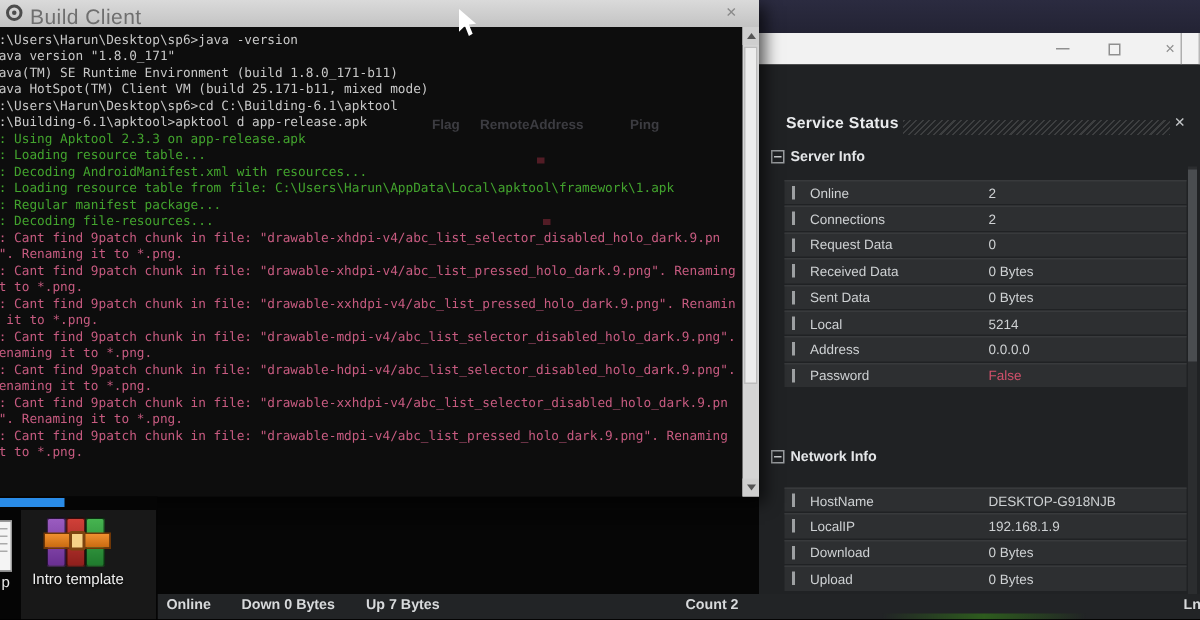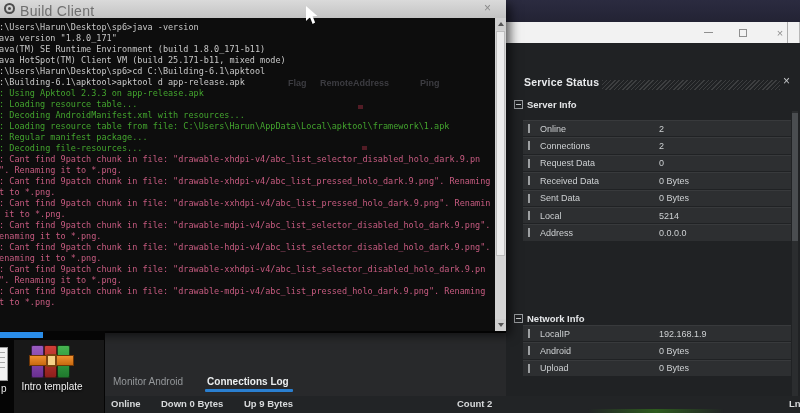--- a/index.html
+++ b/index.html
@@ -24,21 +24,21 @@
   #service-header{position:absolute;left:0;top:30px;width:294px;height:22px;}
   #service-title{position:absolute;left:18px;top:3px;font-size:10.5px;font-weight:bold;color:#e9ebed;letter-spacing:.2px;}
   #service-hatch{position:absolute;left:96px;top:7px;width:178px;height:10px;
       background:repeating-linear-gradient(135deg,rgba(255,255,255,.13) 0 1px,rgba(255,255,255,0) 1px 3px);}
   #service-close{position:absolute;left:277px;top:1px;font-size:12px;color:#c3c6c8;cursor:default;}
   .section-header{position:absolute;left:8px;display:flex;align-items:center;gap:4px;}
   .section-header .collapse-box{width:9px;height:9px;border:1px solid #9a9da0;position:relative;background:transparent;}
   .section-header .collapse-box::after{content:"";position:absolute;left:1px;right:1px;top:3px;height:1px;background:#c9ccce;}
   .section-header .stitle{font-size:9.5px;font-weight:bold;color:#e4e6e8;}
   #server-header{top:56px;}
-  #network-header{top:256px;margin-top:14px;}
+  #network-header{top:256px;}
   .prop-rows{position:absolute;left:17px;width:268px;}
   #server-rows{top:77px;}
   #network-rows{top:282px;}
   .prow{position:relative;height:16.4px;margin-bottom:1px;background:#2d2f31;
         border-top:1px solid #383a3c;display:flex;align-items:center;}
   .prow .grip{position:absolute;left:5px;top:3px;width:2px;height:9px;background:#9da0a2;}
   .prow .plabel{position:absolute;left:17px;font-size:9px;color:#ced1d3;white-space:nowrap;}
   .prow .pvalue{position:absolute;left:136px;font-size:9px;color:#ced1d3;white-space:nowrap;}
   .prow .pvalue.alert{color:#d2506b;}
   #right-scrollbar{position:absolute;left:286px;top:68px;width:6px;height:285px;background:#2b2d2f;}
@@ -170,57 +170,61 @@
         <div class="prow">
           <span class="grip"></span>
           <span class="plabel">Local</span>
           <span class="pvalue">5214</span>
         </div>
         <div class="prow">
           <span class="grip"></span>
           <span class="plabel">Address</span>
           <span class="pvalue">0.0.0.0</span>
         </div>
+        <div class="prow">
+          <span class="grip"></span>
+          <span class="plabel">Password</span>
+          <span class="pvalue alert">False</span>
+        </div>
       </div>
     <div class="section-header" id="network-header">
       <span class="collapse-box"></span>
       <span class="stitle">Network Info</span>
     </div>
     <div class="prop-rows" id="network-rows">
         <div class="prow">
           <span class="grip"></span>
+          <span class="plabel">HostName</span>
+          <span class="pvalue">DESKTOP-G918NJB</span>
+        </div>
+        <div class="prow">
+          <span class="grip"></span>
           <span class="plabel">LocalIP</span>
           <span class="pvalue">192.168.1.9</span>
         </div>
         <div class="prow">
           <span class="grip"></span>
-          <span class="plabel">Android</span>
+          <span class="plabel">Download</span>
           <span class="pvalue">0 Bytes</span>
         </div>
         <div class="prow">
           <span class="grip"></span>
           <span class="plabel">Upload</span>
           <span class="pvalue">0 Bytes</span>
         </div>
       </div>
     <div id="right-scrollbar">
         <div class="thumb"></div>
       </div>
   </div>
 
-  <div id="tab-strip">
-    <div id="tabs">
-        <span class="tab">Monitor Android</span>
-        <span class="tab active">Connections Log</span>
-      </div>
-  </div>
   <div id="status-bar">
     <span id="st-online">Online</span>
     <span id="st-down">Down 0 Bytes</span>
-    <span id="st-up">Up 9 Bytes</span>
+    <span id="st-up">Up 7 Bytes</span>
     <span id="st-count">Count 2</span>
     <span id="st-ln">Ln 2</span>
   </div>
   <div id="bottom-glow"></div>
 
   <div id="terminal">
     <div id="term-titlebar">
       <span id="term-app-icon"></span>
       <span id="term-title">Build Client</span>
       <span id="term-close">×</span>

